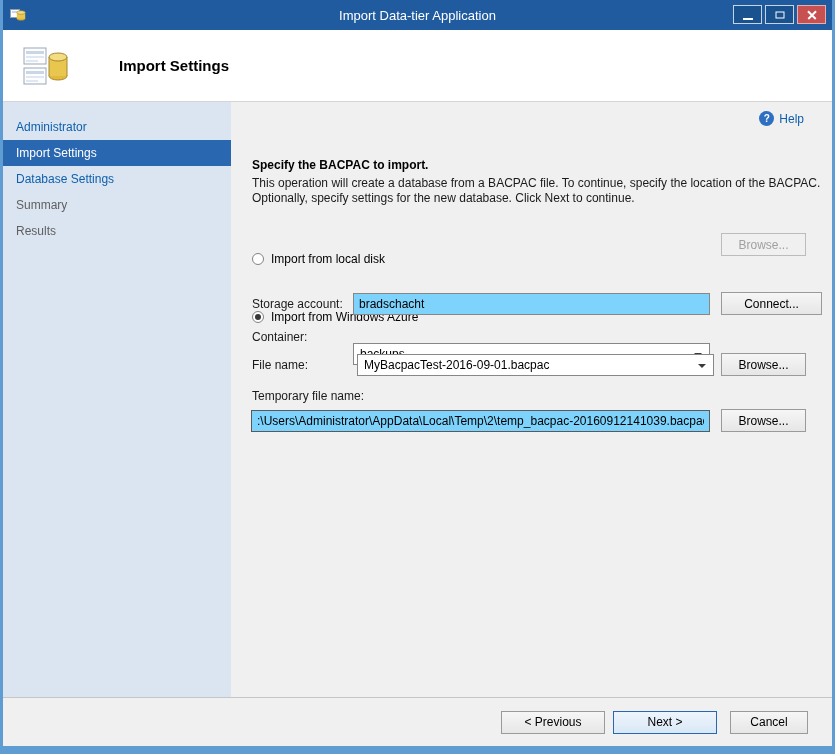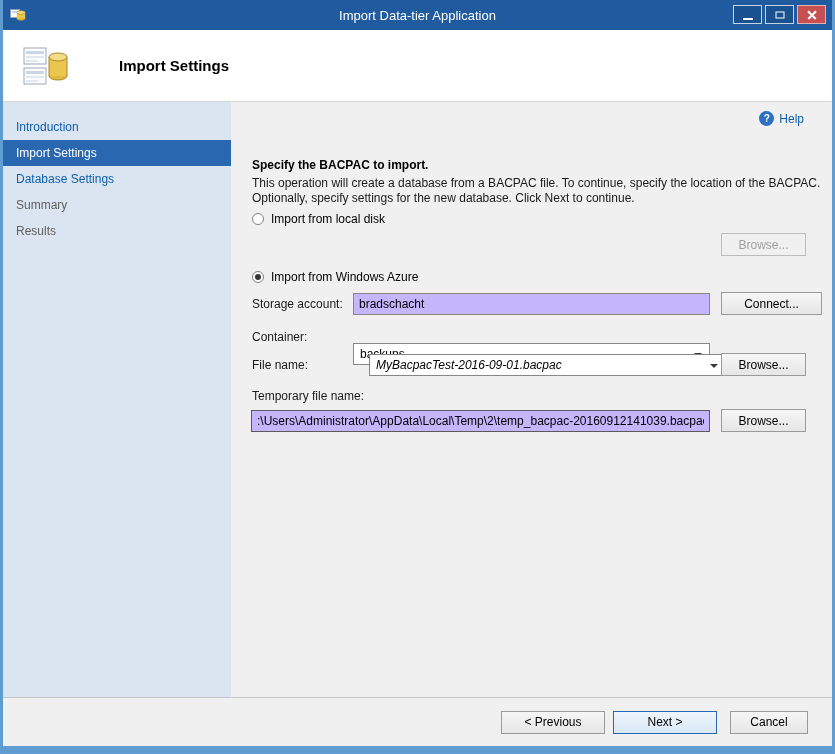--- a/index.html
+++ b/index.html
@@ -50,25 +50,25 @@
   .help-link { position:absolute; top:9px; right:28px; display:flex; align-items:center; gap:5px; cursor:pointer; }
   .help-badge {
     width:15px; height:15px; border-radius:50%; background:#2d6fc0; color:#fff;
     font-size:10px; font-weight:bold; display:flex; align-items:center; justify-content:center;
   }
   .help-badge::before { content:"?"; }
   .help-text { color:#0e5fad; font-size:12px; }
   .heading { position:absolute; left:21px; top:56px; font-size:12px; font-weight:bold; color:#000; }
   .desc { position:absolute; left:21px; top:74px; font-size:12px; color:#1a1a1a; max-width:570px; line-height:15px; }
   
-  .radio-row { position:absolute; left:21px; display:flex; align-items:center; gap:7px; font-size:12px; cursor:default; }
+  .radio-row { position:absolute; left:21px; display:flex; align-items:center; gap:7px; font-size:12px; cursor:default;margin-top:40px; }
   .radio { width:12px; height:12px; border:1px solid #838383; border-radius:50%; background:#fff; flex:none; }
   .radio.checked::after { content:""; display:block; width:6px; height:6px; border-radius:50%; background:#383838; margin:2px; }
   .txt {
-    height:22px; border:1px solid #878787; background:#c4b5fd; font-size:12px;
+    height:22px; border:1px solid #878787; background:#7dd3fc; font-size:12px;
     padding:0 5px; color:#000;
   }
   .txt:disabled, .txt.disabled { background:#f0f0f0; color:#7d7d7d; border-color:#b5b5b5; }
   .combo {
     position:absolute; height:22px; background:#fff; border:1px solid #878787;
     font-size:12px; line-height:20px; padding:0 22px 0 6px; color:#000; cursor:pointer;
     overflow:hidden; white-space:nowrap;
   }
   .combo .arrow {
     position:absolute; right:7px; top:9px; width:0; height:0;
@@ -130,21 +130,21 @@
       <rect x="26" y="12" width="18" height="19" fill="#e9c64d"></rect>
       <path d="M26 12 v19 M44 12 v19" stroke="#a8872c" fill="none"></path>
       <ellipse cx="35" cy="12" rx="9" ry="4" fill="#f3dc82" stroke="#a8872c"></ellipse>
     </svg>
     <div class="htitle">Import Settings</div>
   </div>
 
   <div class="bodywrap">
 
     <div class="sidebar">
-      <div class="side-item link">Introduction</div>
+      <div class="side-item link">Administrator</div>
       <div class="side-item selected">Import Settings</div>
       <div class="side-item link">Database Settings</div>
       <div class="side-item disabled">Summary</div>
       <div class="side-item disabled">Results</div>
     </div>
 
     <div class="main">
 
       <div class="help-link">
         <span class="help-badge"></span>
@@ -169,21 +169,21 @@
       <input class="txt abs" style="left: 122px; top: 191px; width: 357px;" value="bradschacht">
       <button class="btn abs" style="left:490px; top:190px; width:101px;">Connect...</button>
 
       <div class="flabel" style="top:228px;">Container:</div>
       <div class="combo" style="left:122px; top:241px; width:357px;">
         <span>backups</span>
         <span class="arrow"></span>
       </div>
 
       <div class="flabel" style="top:256px;">File name:</div>
-      <div class="combo" style="left:138px; top:252px; width:357px;font-style:italic;">
+      <div class="combo" style="left:126px; top:252px; width:357px;">
         <span>MyBacpacTest-2016-09-01.bacpac</span>
         <span class="arrow"></span>
       </div>
       <button class="btn abs" style="left:490px; top:251px; width:85px;">Browse...</button>
 
       <div class="flabel" style="top:287px;">Temporary file name:</div>
       <input class="txt abs" style="left: 20px; top: 308px; width: 459px; border-color: rgb(90, 90, 90);" value=":\Users\Administrator\AppData\Local\Temp\2\temp_bacpac-20160912141039.bacpac">
       <button class="btn abs" style="left:490px; top:307px; width:85px;">Browse...</button>
 
     </div>

